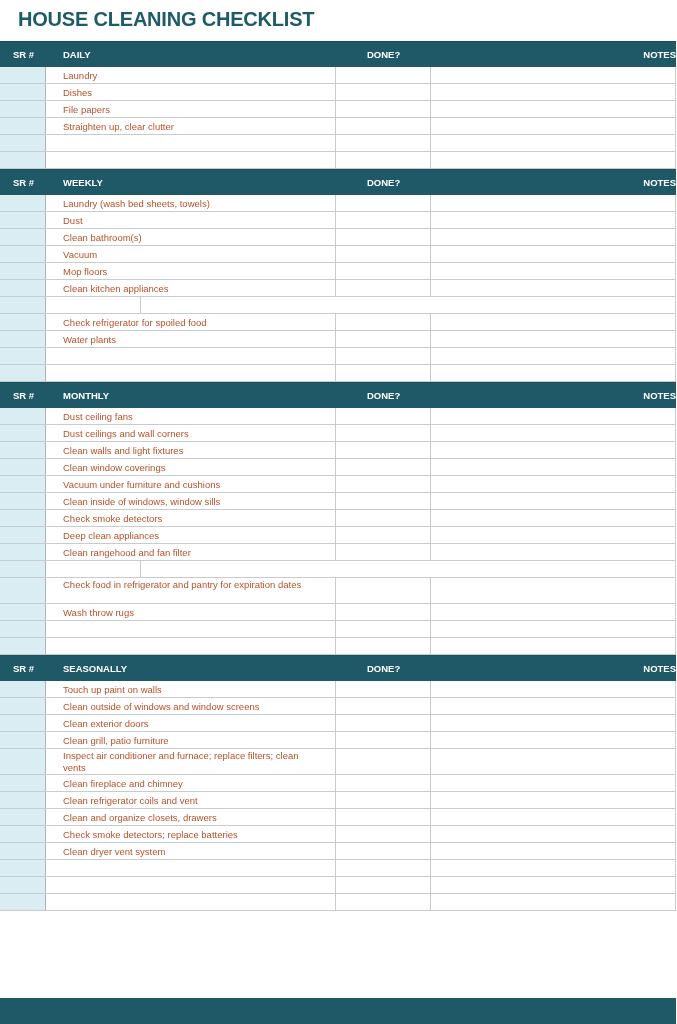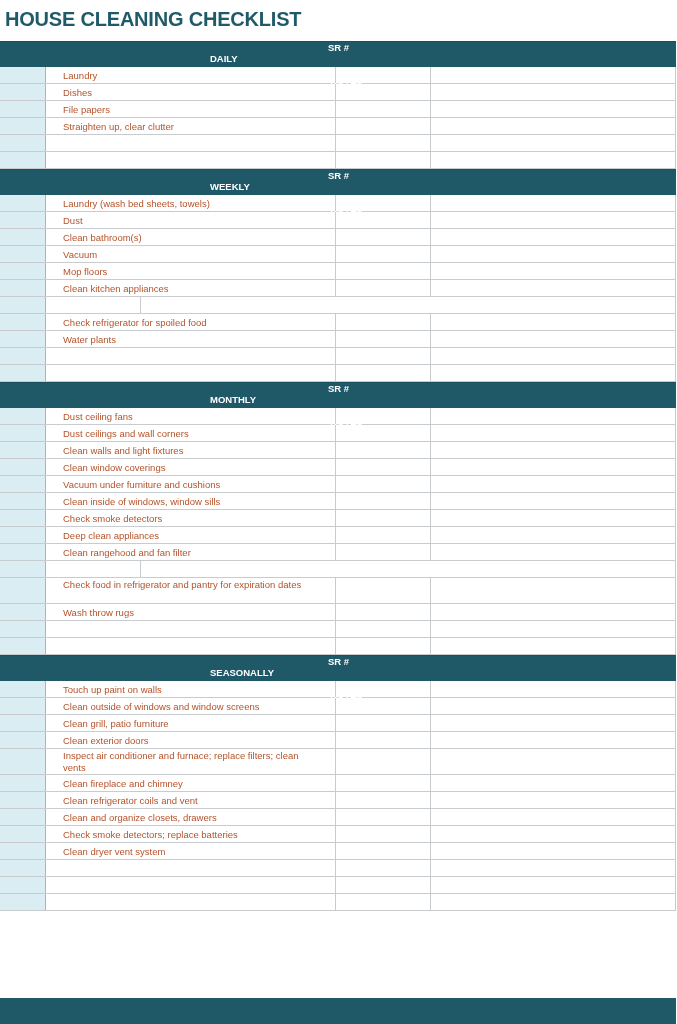--- a/index.html
+++ b/index.html
@@ -1,20 +1,20 @@
 <!DOCTYPE html>
 <html><head>
 <meta charset="utf-8">
 <style>
   html, body { margin: 0; padding: 0; background: #ffffff; }
   body { width: 677px; height: 1024px; overflow: hidden; position: relative; font-family: "Liberation Sans", "DejaVu Sans", sans-serif; }
   .title-band { height: 41px; position: relative; background: #ffffff; }
-  .title { position: absolute; left: 5px; top: 8px; font-size: 20px; font-weight: bold; color: #1e5a68; letter-spacing: -0.2px; }
+  .title { position: absolute; left: 18px; top: 8px; font-size: 20px; font-weight: bold; color: #1e5a68; letter-spacing: -0.2px; }
   .section { width: 676px; }
-  .hdr { display: flex; height: 25px; background: #1f5866; color: #ffffff; font-size: 9.5px; font-weight: bold; align-items: center; border-top: 1px solid #1a4f5c; flex-direction: column; }
+  .hdr { display: flex; height: 25px; background: #1f5866; color: #ffffff; font-size: 9.5px; font-weight: bold; align-items: center; border-top: 1px solid #1a4f5c; }
   .c-sr { width: 46px; flex: none; box-sizing: border-box; }
   .c-task { width: 290px; flex: none; box-sizing: border-box; }
   .c-done { width: 95px; flex: none; box-sizing: border-box; }
   .c-notes { flex: 1; box-sizing: border-box; text-align: right; }
   .hdr .c-sr { padding-left: 13px; }
   .hdr .c-task { padding-left: 17px; }
   .hdr .c-done { padding-left: 31px; }
   .hdr .c-notes { padding-left: 17px; }
   .row { display: flex; height: 17px; border-bottom: 1px solid #c8ccce; box-sizing: border-box; }
   .row.tall { height: 26px; }
@@ -255,27 +255,27 @@
         <div class="c-notes"></div>
       </div>
       <div class="row">
         <div class="c-sr"></div>
         <div class="c-task">Clean outside of windows and window screens</div>
         <div class="c-done"></div>
         <div class="c-notes"></div>
       </div>
       <div class="row">
         <div class="c-sr"></div>
+        <div class="c-task">Clean exterior doors</div>
+        <div class="c-done"></div>
+        <div class="c-notes"></div>
+      </div>
+      <div class="row">
+        <div class="c-sr"></div>
         <div class="c-task">Clean grill, patio furniture</div>
-        <div class="c-done"></div>
-        <div class="c-notes"></div>
-      </div>
-      <div class="row">
-        <div class="c-sr"></div>
-        <div class="c-task">Clean exterior doors</div>
         <div class="c-done"></div>
         <div class="c-notes"></div>
       </div>
       <div class="row tall">
         <div class="c-sr"></div>
         <div class="c-task">Inspect air conditioner and furnace; replace filters; clean vents</div>
         <div class="c-done"></div>
         <div class="c-notes"></div>
       </div>
       <div class="row">

